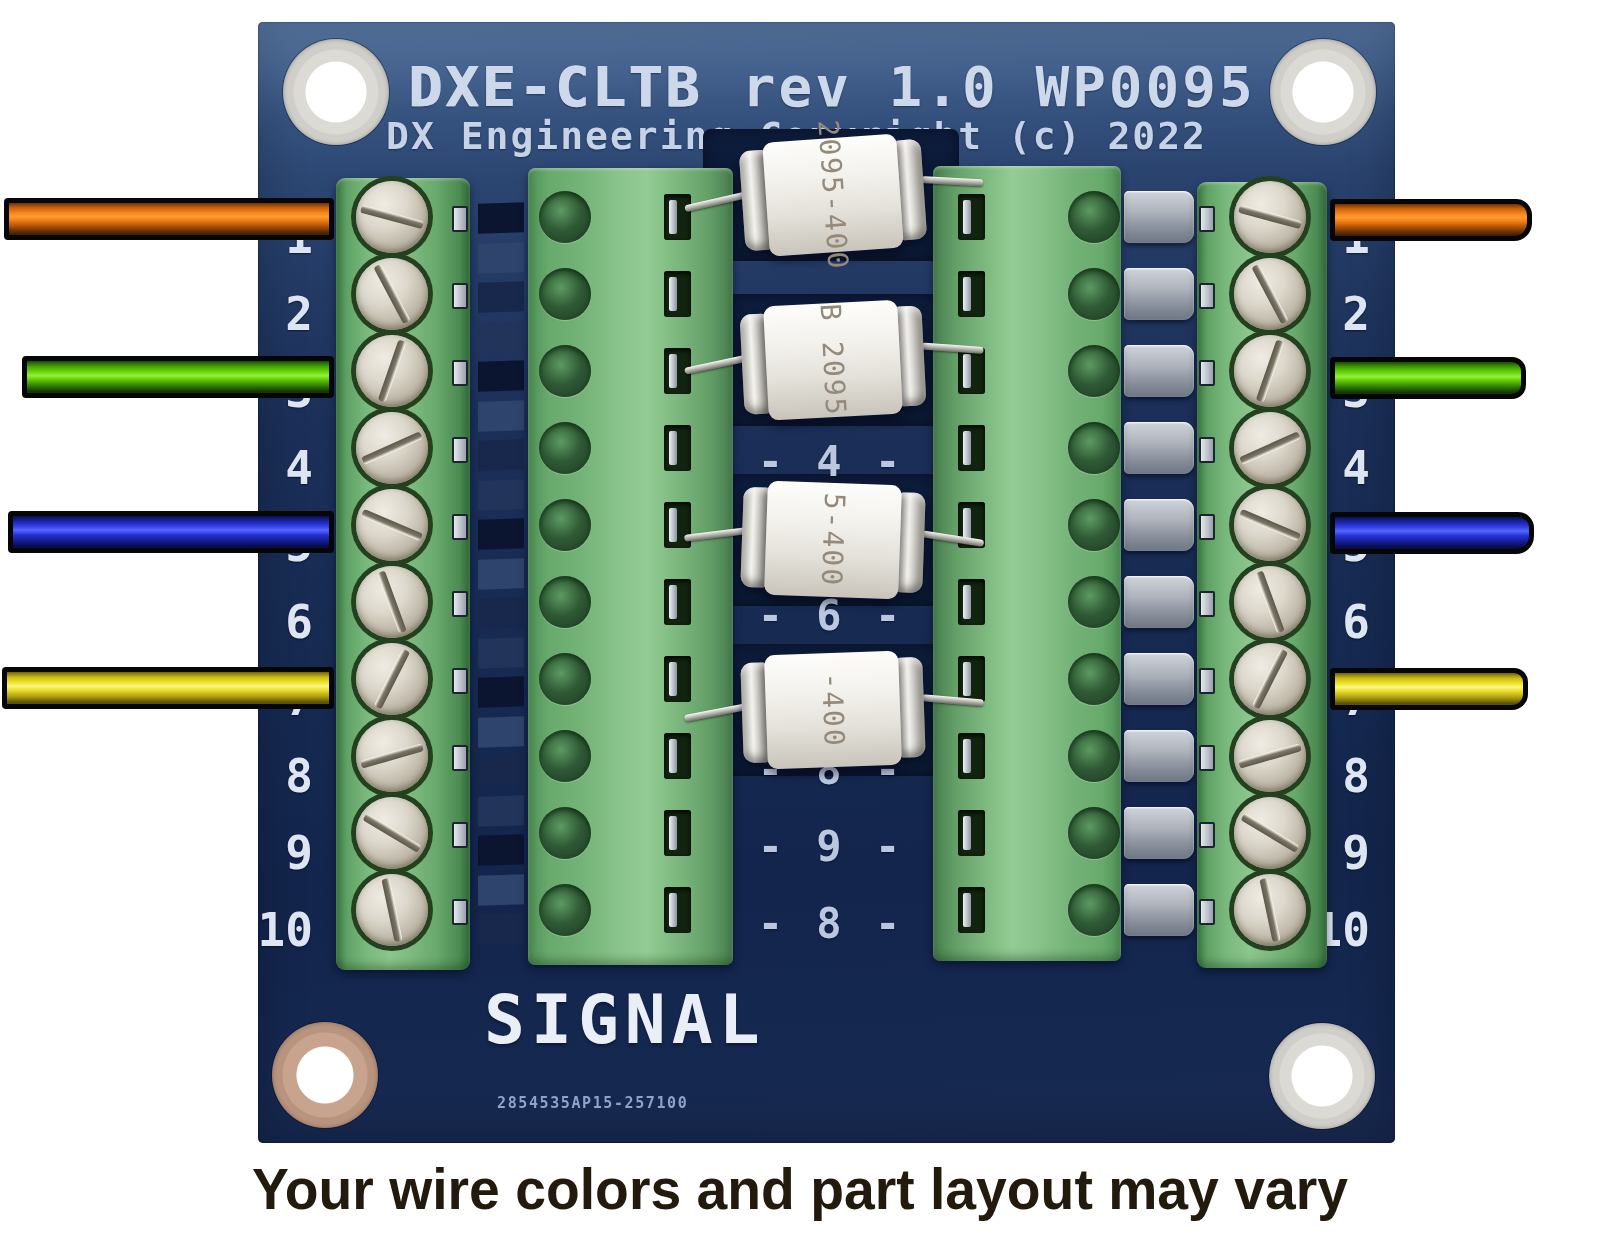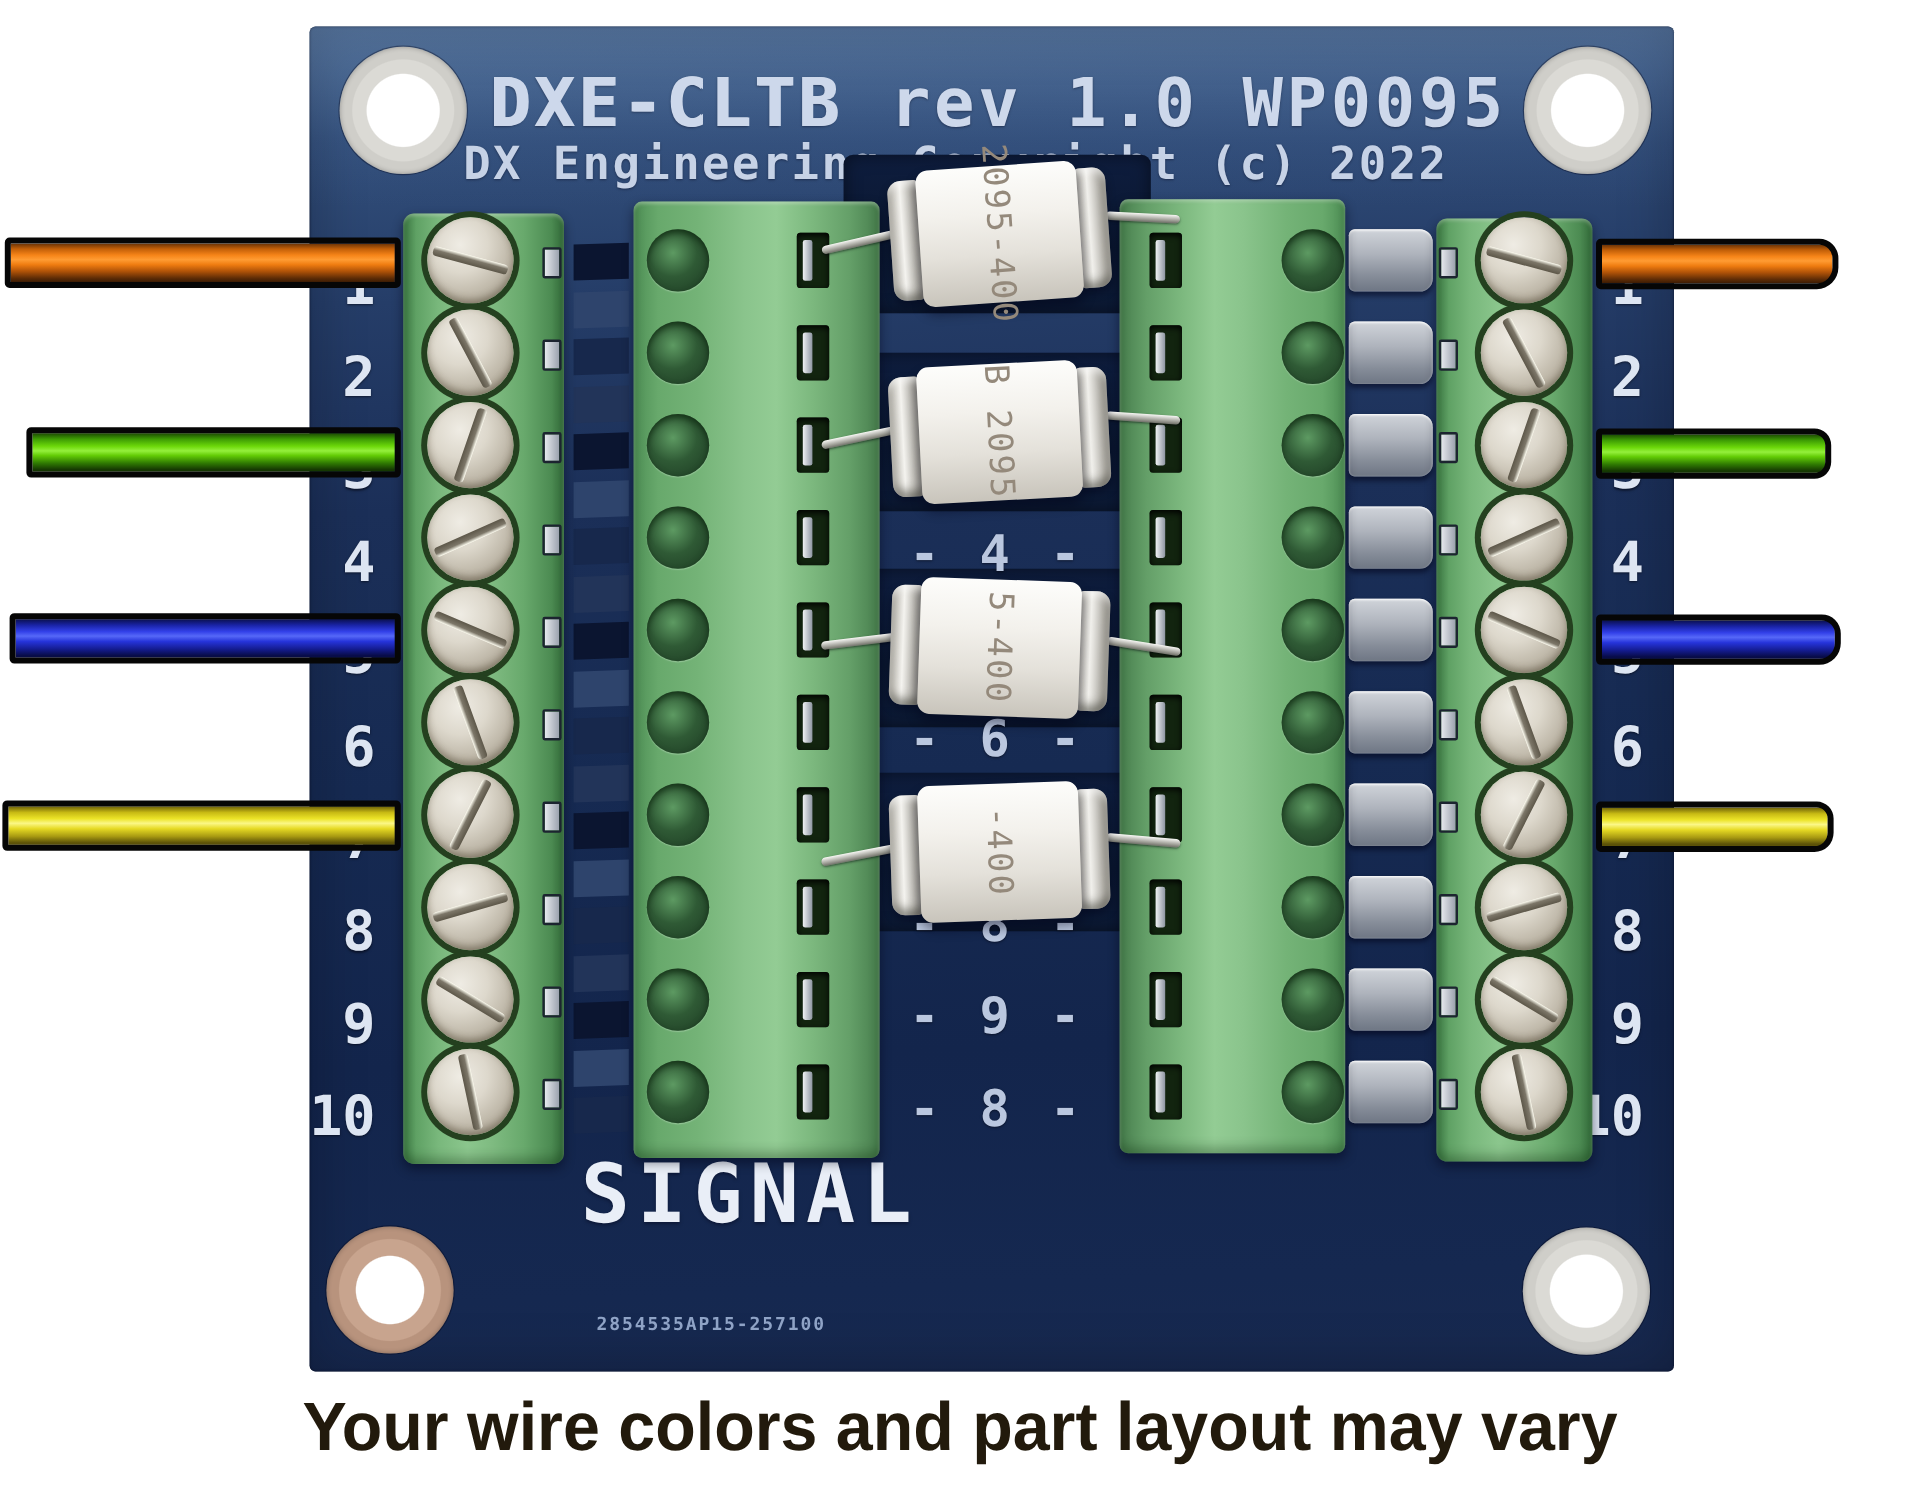--- a/index.html
+++ b/index.html
@@ -114,21 +114,21 @@
   .cap.r{left:214px;border-radius:4px 11px 11px 4px;}
   .tube-body{position:absolute;left:82px;top:18px;width:134px;height:114px;border-radius:10px;
     background:linear-gradient(180deg,#fdfdfb 0%,#f3f1ec 35%,#e4e1da 65%,#c8c4bb 100%);
     box-shadow:0 6px 10px rgba(0,0,20,.45);}
   .gdtlabel{position:absolute;left:50%;top:50%;transform:translate(-50%,-50%) rotate(90deg);
     font-size:28px;letter-spacing:2px;color:#94897b;white-space:nowrap;}
 
   
   .blabel{position:absolute;z-index:6;font-weight:bold;font-size:68px;letter-spacing:6px;color:#e9eef7;
     white-space:nowrap;text-shadow:0 2px 3px rgba(0,0,20,.4);}
-  .blabel.signal{left:484px;top:956px;}
+  .blabel.signal{left:484px;top:980px;}
   .blabel.gnd{left:928px;top:953px;}
   .serial{position:absolute;left:497px;top:1094px;z-index:6;font-weight:bold;font-size:15px;
     letter-spacing:1.6px;color:#8fa3c6;white-space:nowrap;}
 
   
   .wire{position:absolute;height:42px;border:5px solid #060606;border-radius:4px;z-index:30;box-sizing:border-box;}
   .wire.orange{background:linear-gradient(180deg,#6b3306 0%,#c25f08 14%,#f68418 30%,#ff9c33 42%,#ef7c10 55%,#b05308 72%,#5e2c06 90%,#3c1c04 100%);}
   .wire.green{background:linear-gradient(180deg,#1c4a02 0%,#3f9e04 16%,#6cd80a 34%,#94f03c 46%,#63cc06 58%,#2f7a02 78%,#153802 95%);}
   .wire.blue{background:linear-gradient(180deg,#0a1050 0%,#1a24a8 16%,#3240e8 32%,#5668f8 44%,#2634da 58%,#141c90 78%,#080c48 95%);}
   .wire.yellow{background:linear-gradient(180deg,#6e6208 0%,#c8ba14 16%,#ece428 32%,#fbf786 44%,#e6da24 58%,#a89a12 78%,#5c5208 95%);}

